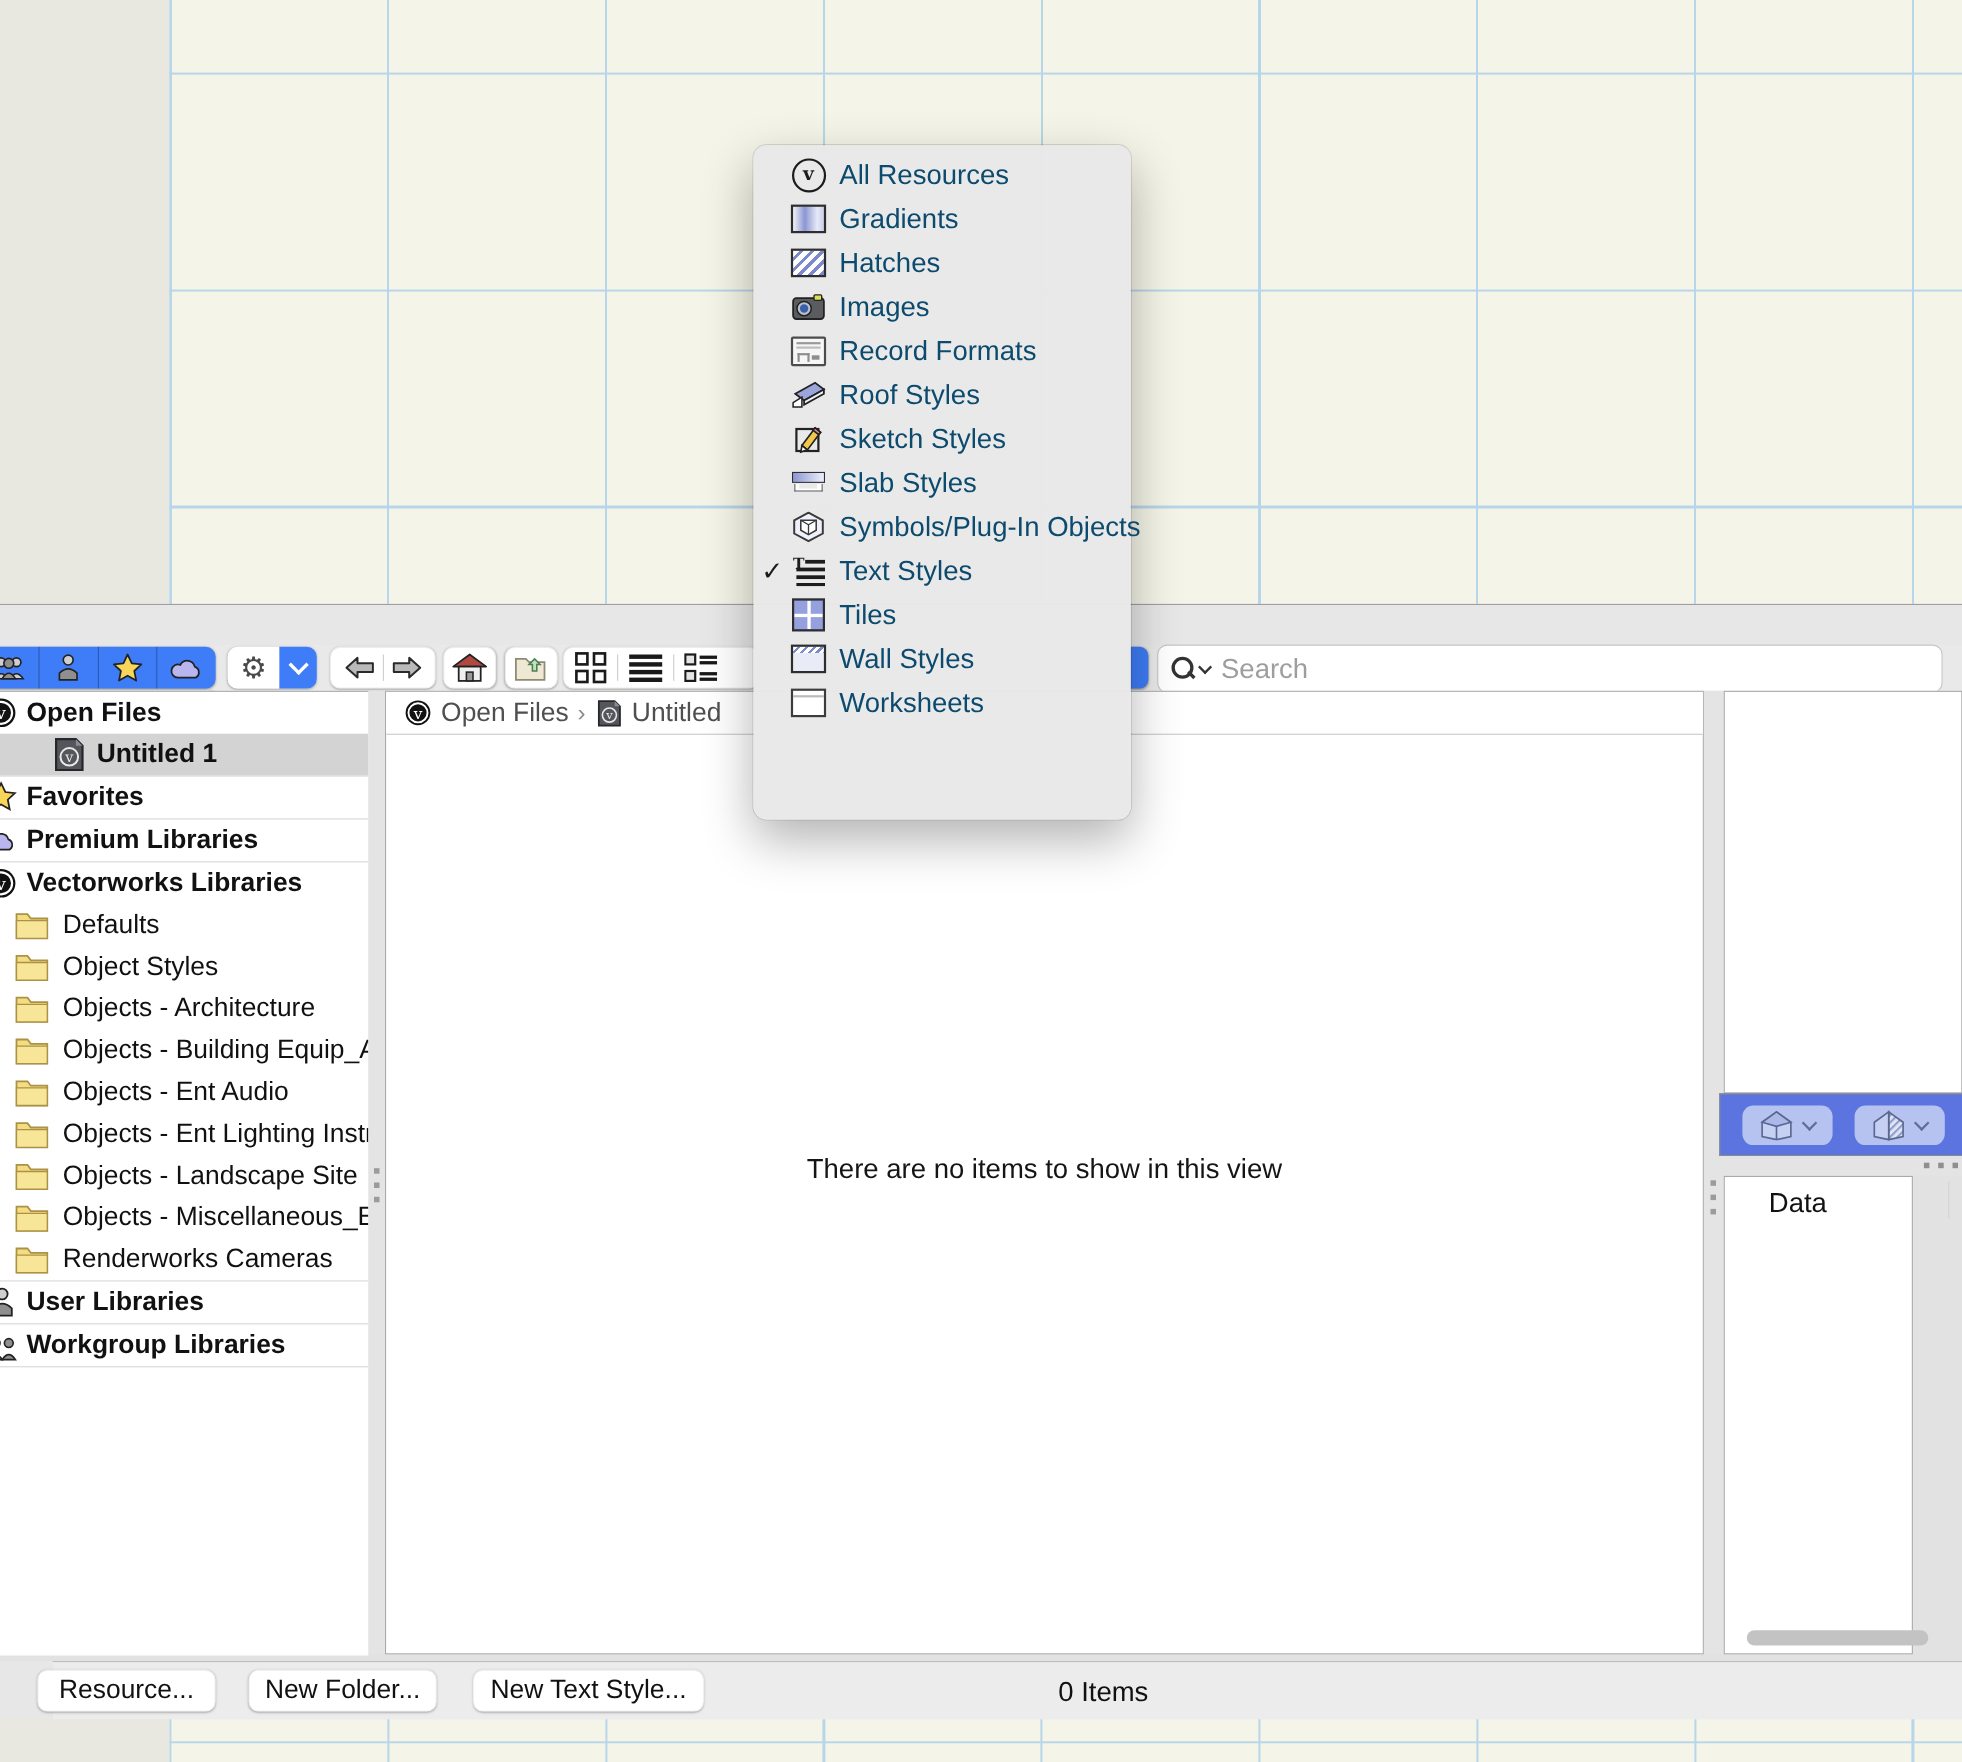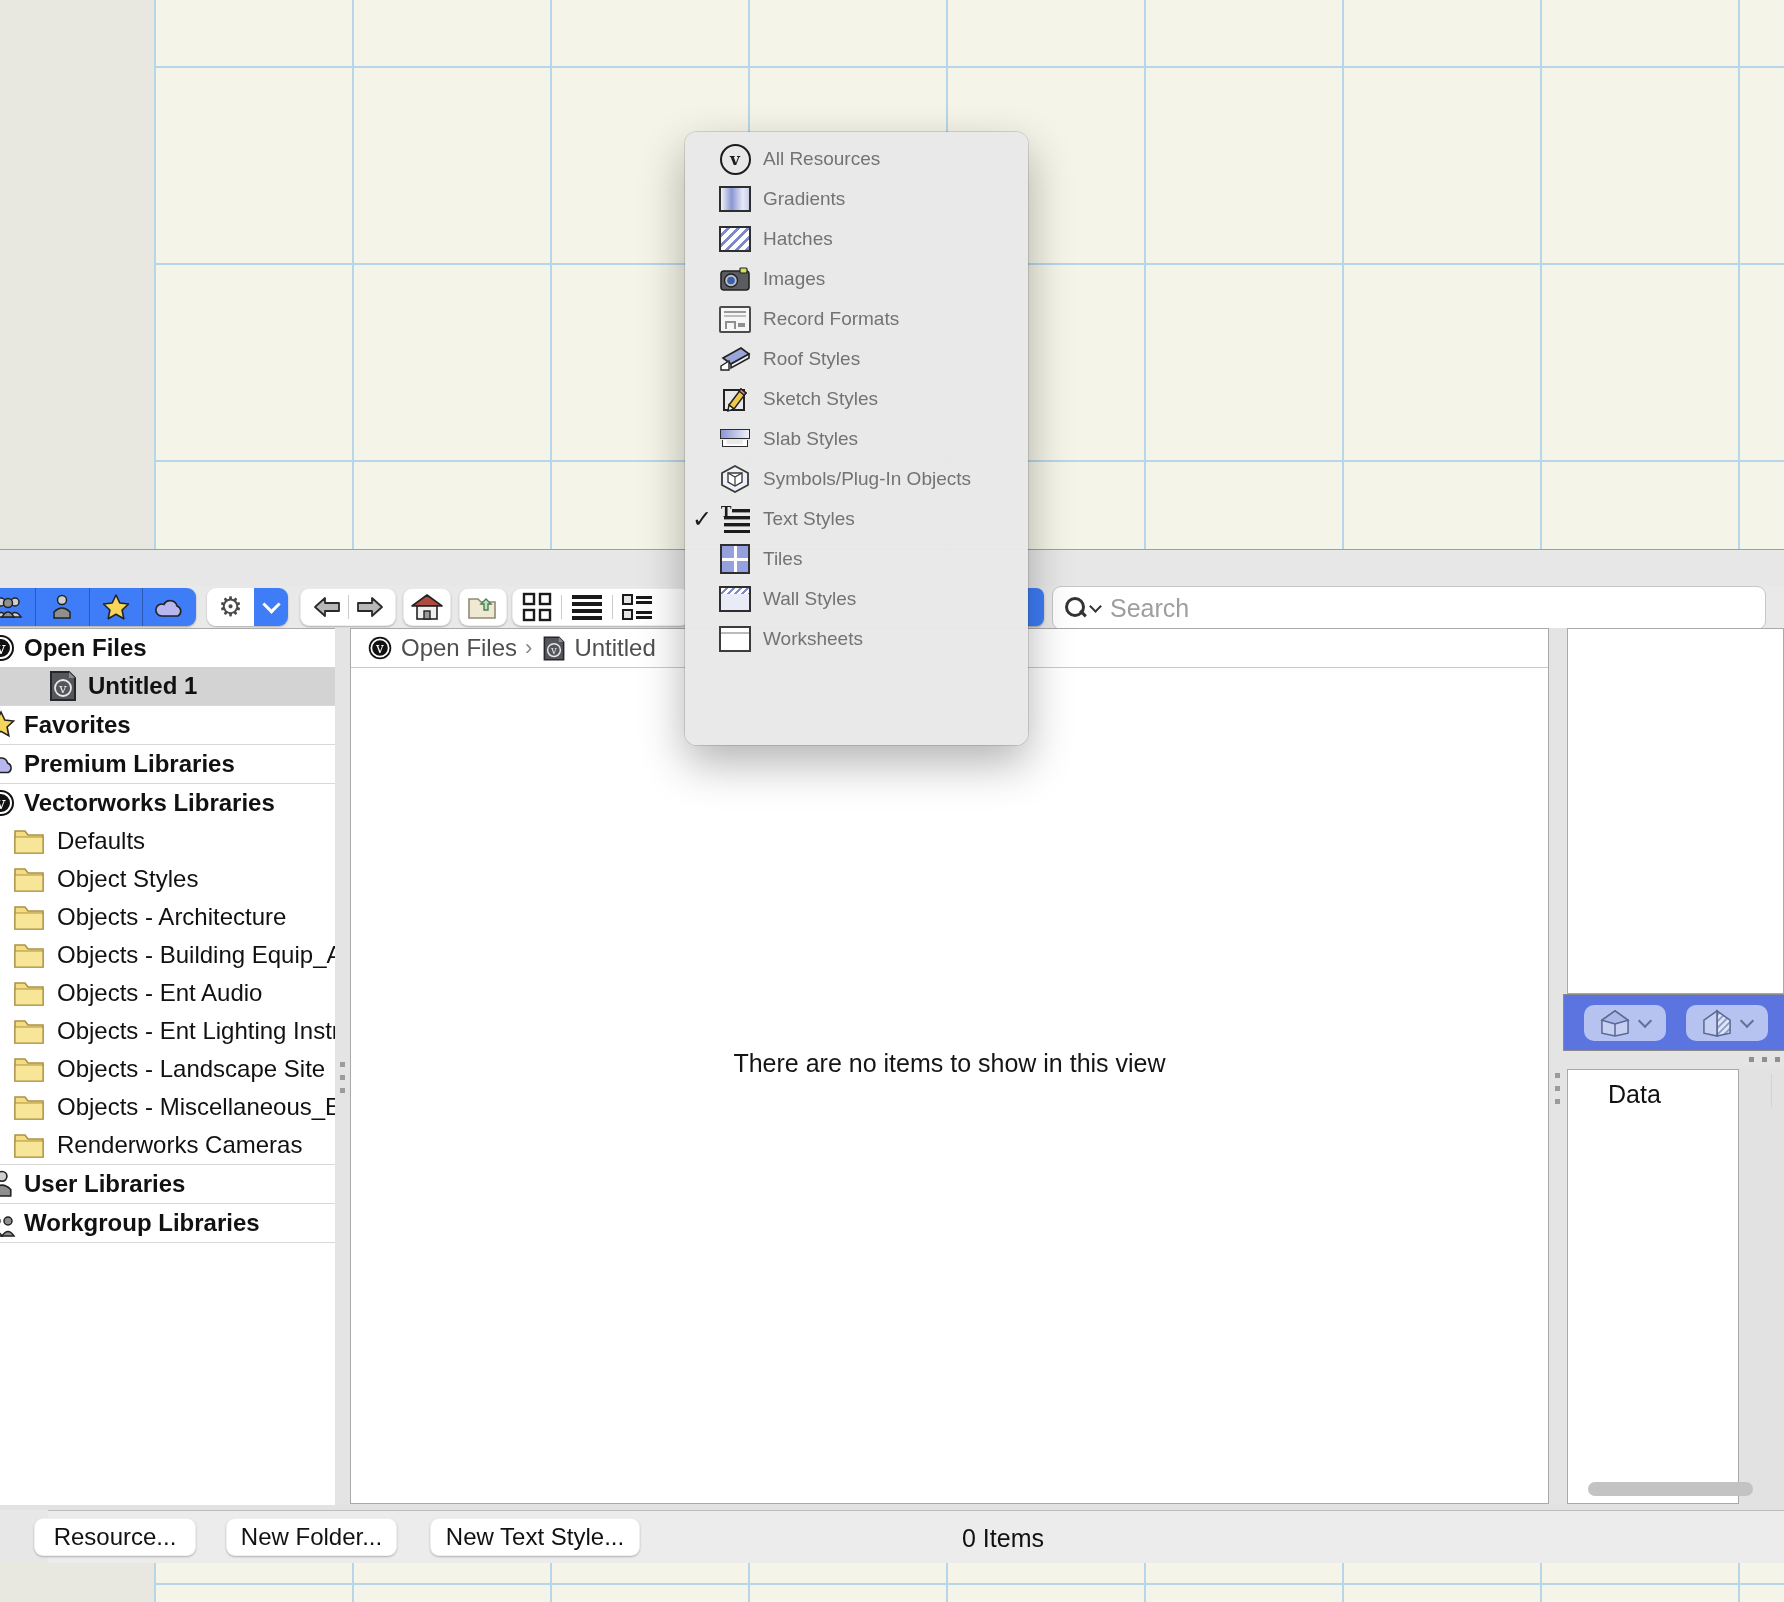--- a/index.html
+++ b/index.html
@@ -106,21 +106,21 @@
   .rm-bottom{position:absolute;left:0;top:960px;width:100%;height:52px;background:#ececec;border-top:1px solid #bdbdbd;margin-left:48px;}
   .bbarbtn{position:absolute;top:7px;height:38px;background:#fff;border-radius:9px;box-shadow:0 1px 2px rgba(0,0,0,.25), inset 0 0 0 1px rgba(0,0,0,.06);display:flex;align-items:center;justify-content:center;font-size:24px;color:#111;}
   .items-count{position:absolute;left:870px;top:13px;width:170px;text-align:center;font-size:25px;color:#111;}
 
   
   .menu{position:absolute;left:685px;top:132px;width:343px;height:613px;background:rgba(233,232,232,.97);
     border-radius:12px;box-shadow:0 18px 45px rgba(0,0,0,.3),0 0 0 1px rgba(0,0,0,.12);z-index:50;padding-top:7px;box-sizing:border-box;}
   .mrow{height:40px;display:flex;align-items:center;}
   .mrow .check{width:34px;text-align:center;font-size:24px;font-weight:bold;color:#1a1a1a;flex:none;}
   .mrow .ic{width:32px;height:32px;display:flex;align-items:center;justify-content:center;flex:none;margin-right:12px;}
-  .mrow .lbl{font-size:19px;color:#737373;white-space:nowrap;text-align:right;}
+  .mrow .lbl{font-size:25px;color:#0c4a6e;white-space:nowrap;text-align:right;}
 
   
   .ic-allres{width:27px;height:27px;border:2.5px solid #1c1c1c;border-radius:50%;display:flex;align-items:center;justify-content:center;font-family:"DejaVu Serif",serif;font-size:17px;font-weight:bold;color:#1c1c1c;}
   .ic-grad{width:28px;height:22px;border:2px solid #2e2e2e;background:linear-gradient(90deg,#f2f2f6,#8b96d4 38%,#e7e9f6 78%,#c9cfec);}
   .ic-hatch{width:28px;height:22px;border:2px solid #2e2e2e;background:repeating-linear-gradient(135deg,#fff 0 4px,#7d89cd 4px 7px);}
   .ic-dash{width:30px;height:3px;background:repeating-linear-gradient(90deg,#1c1c1c 0 7px,transparent 7px 11px);}
   .ic-record{width:30px;height:23px;border:2px solid #4c4c4c;border-radius:2px;background:#f6f6f6;position:relative;}
   .ic-record::before{content:"";position:absolute;left:3px;top:3px;right:3px;height:2px;background:#9a9a9a;box-shadow:0 4px 0 #bdbdbd;}
   .ic-record::after{content:"";position:absolute;left:4px;bottom:2px;width:7px;height:6px;border:2px solid #8f8f8f;border-bottom:none;box-shadow:11px 0 0 -2px #8f8f8f;}
   .ic-tiles{width:26px;height:26px;border:2px solid #2e2e2e;background:

